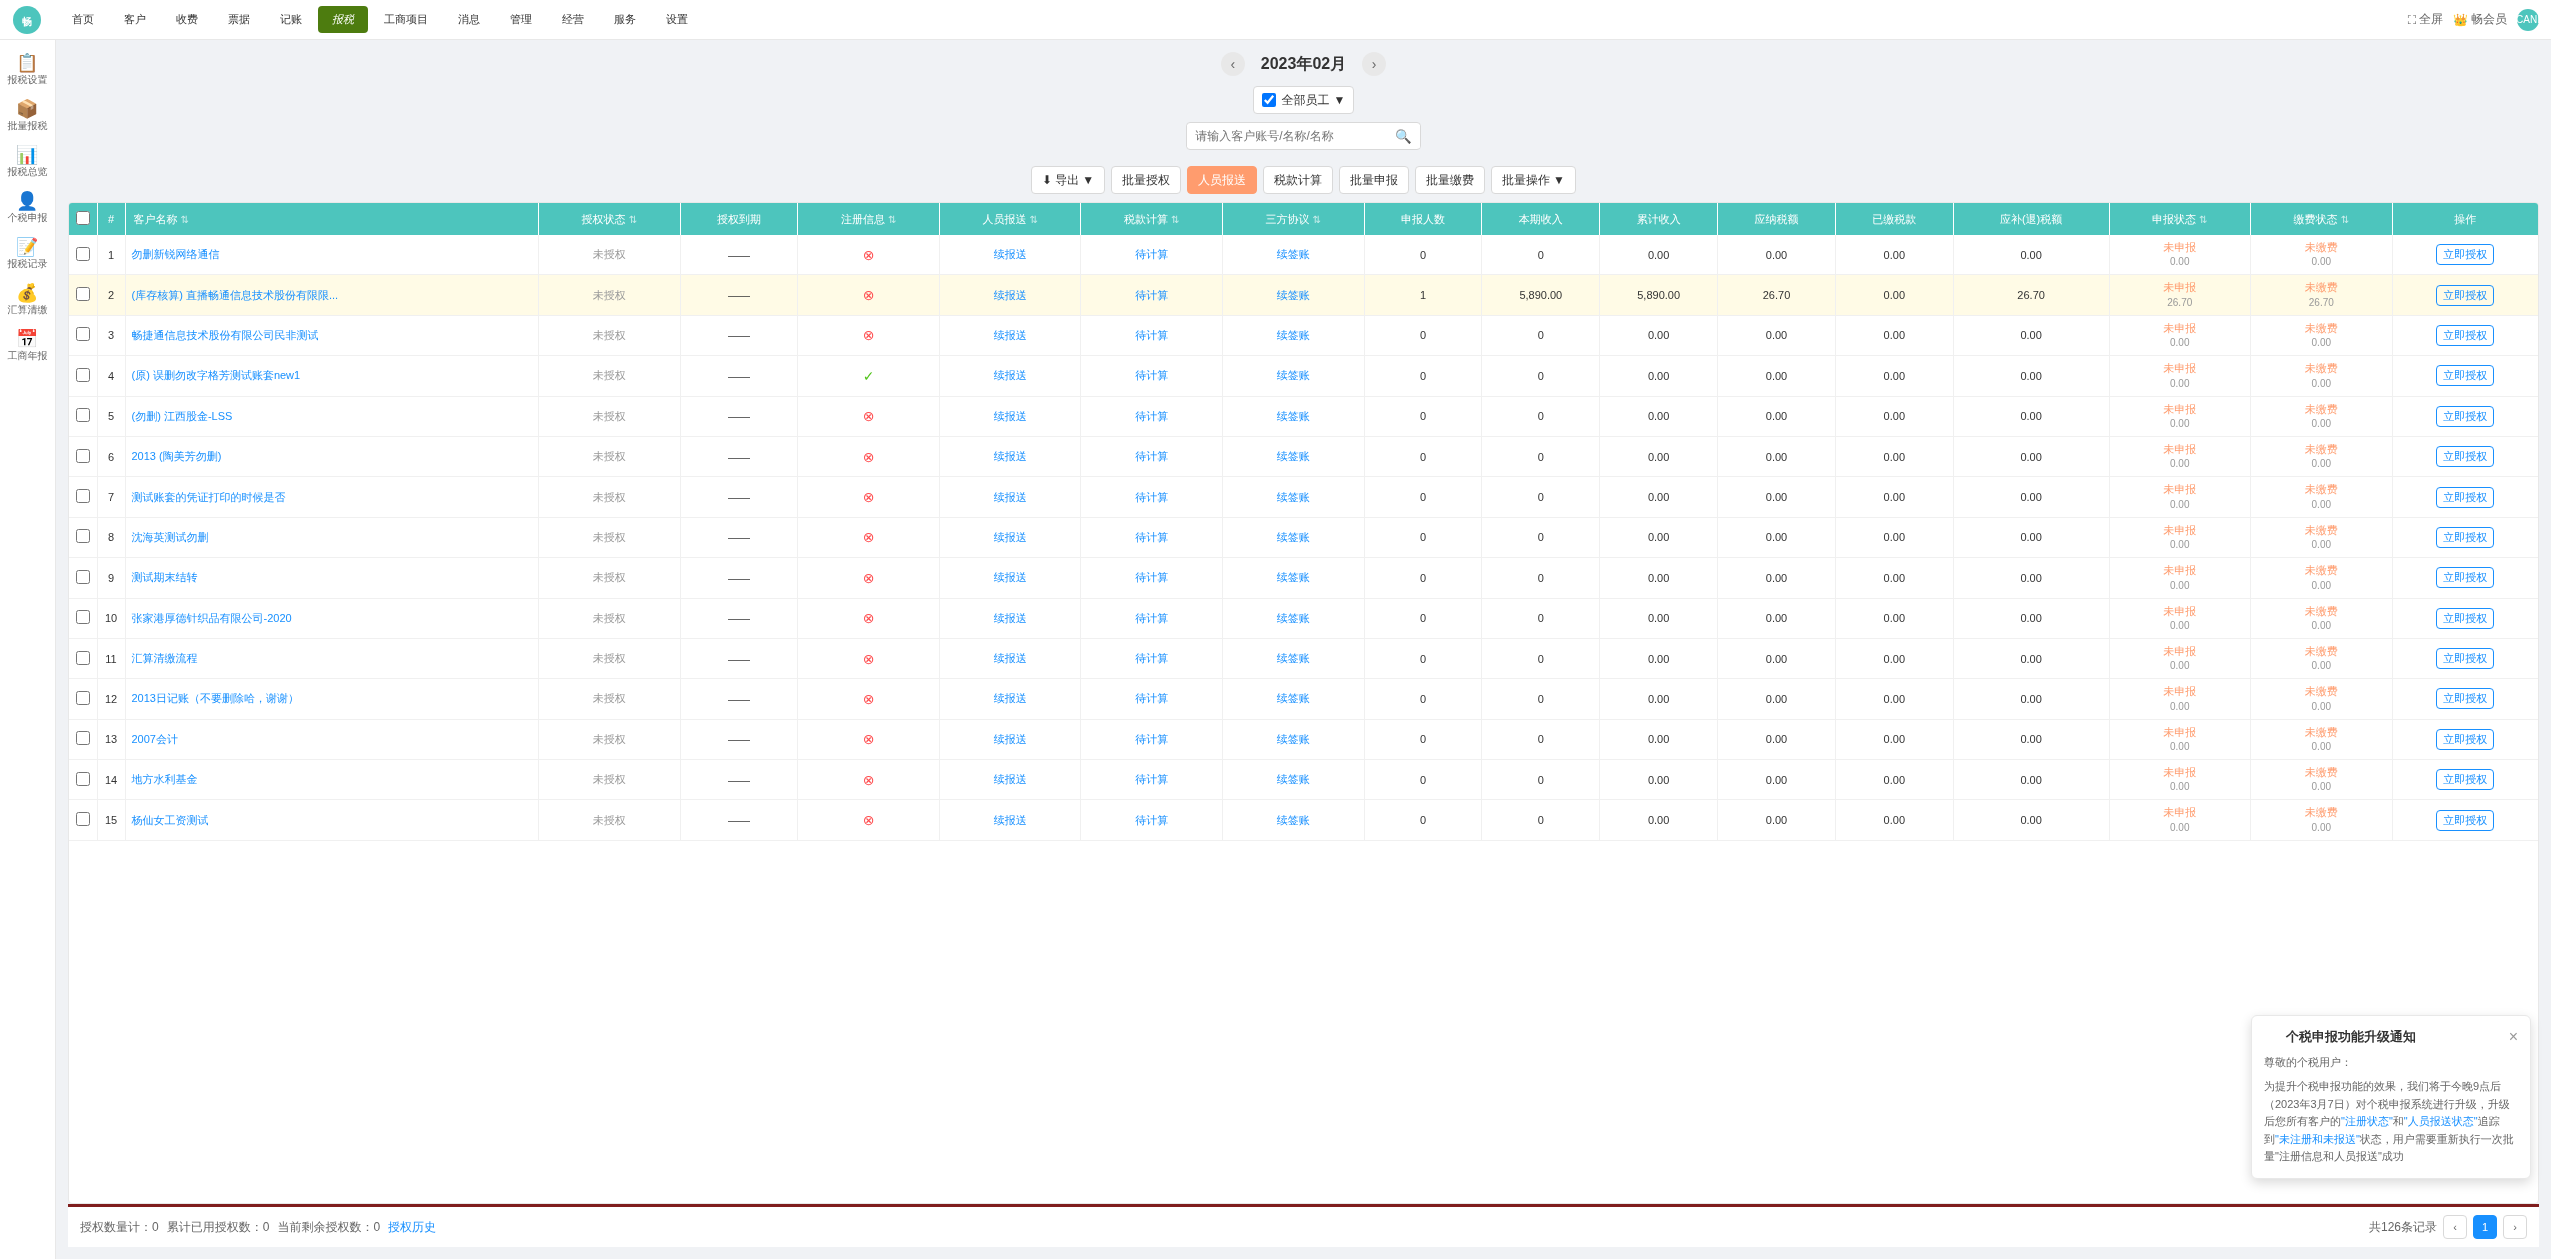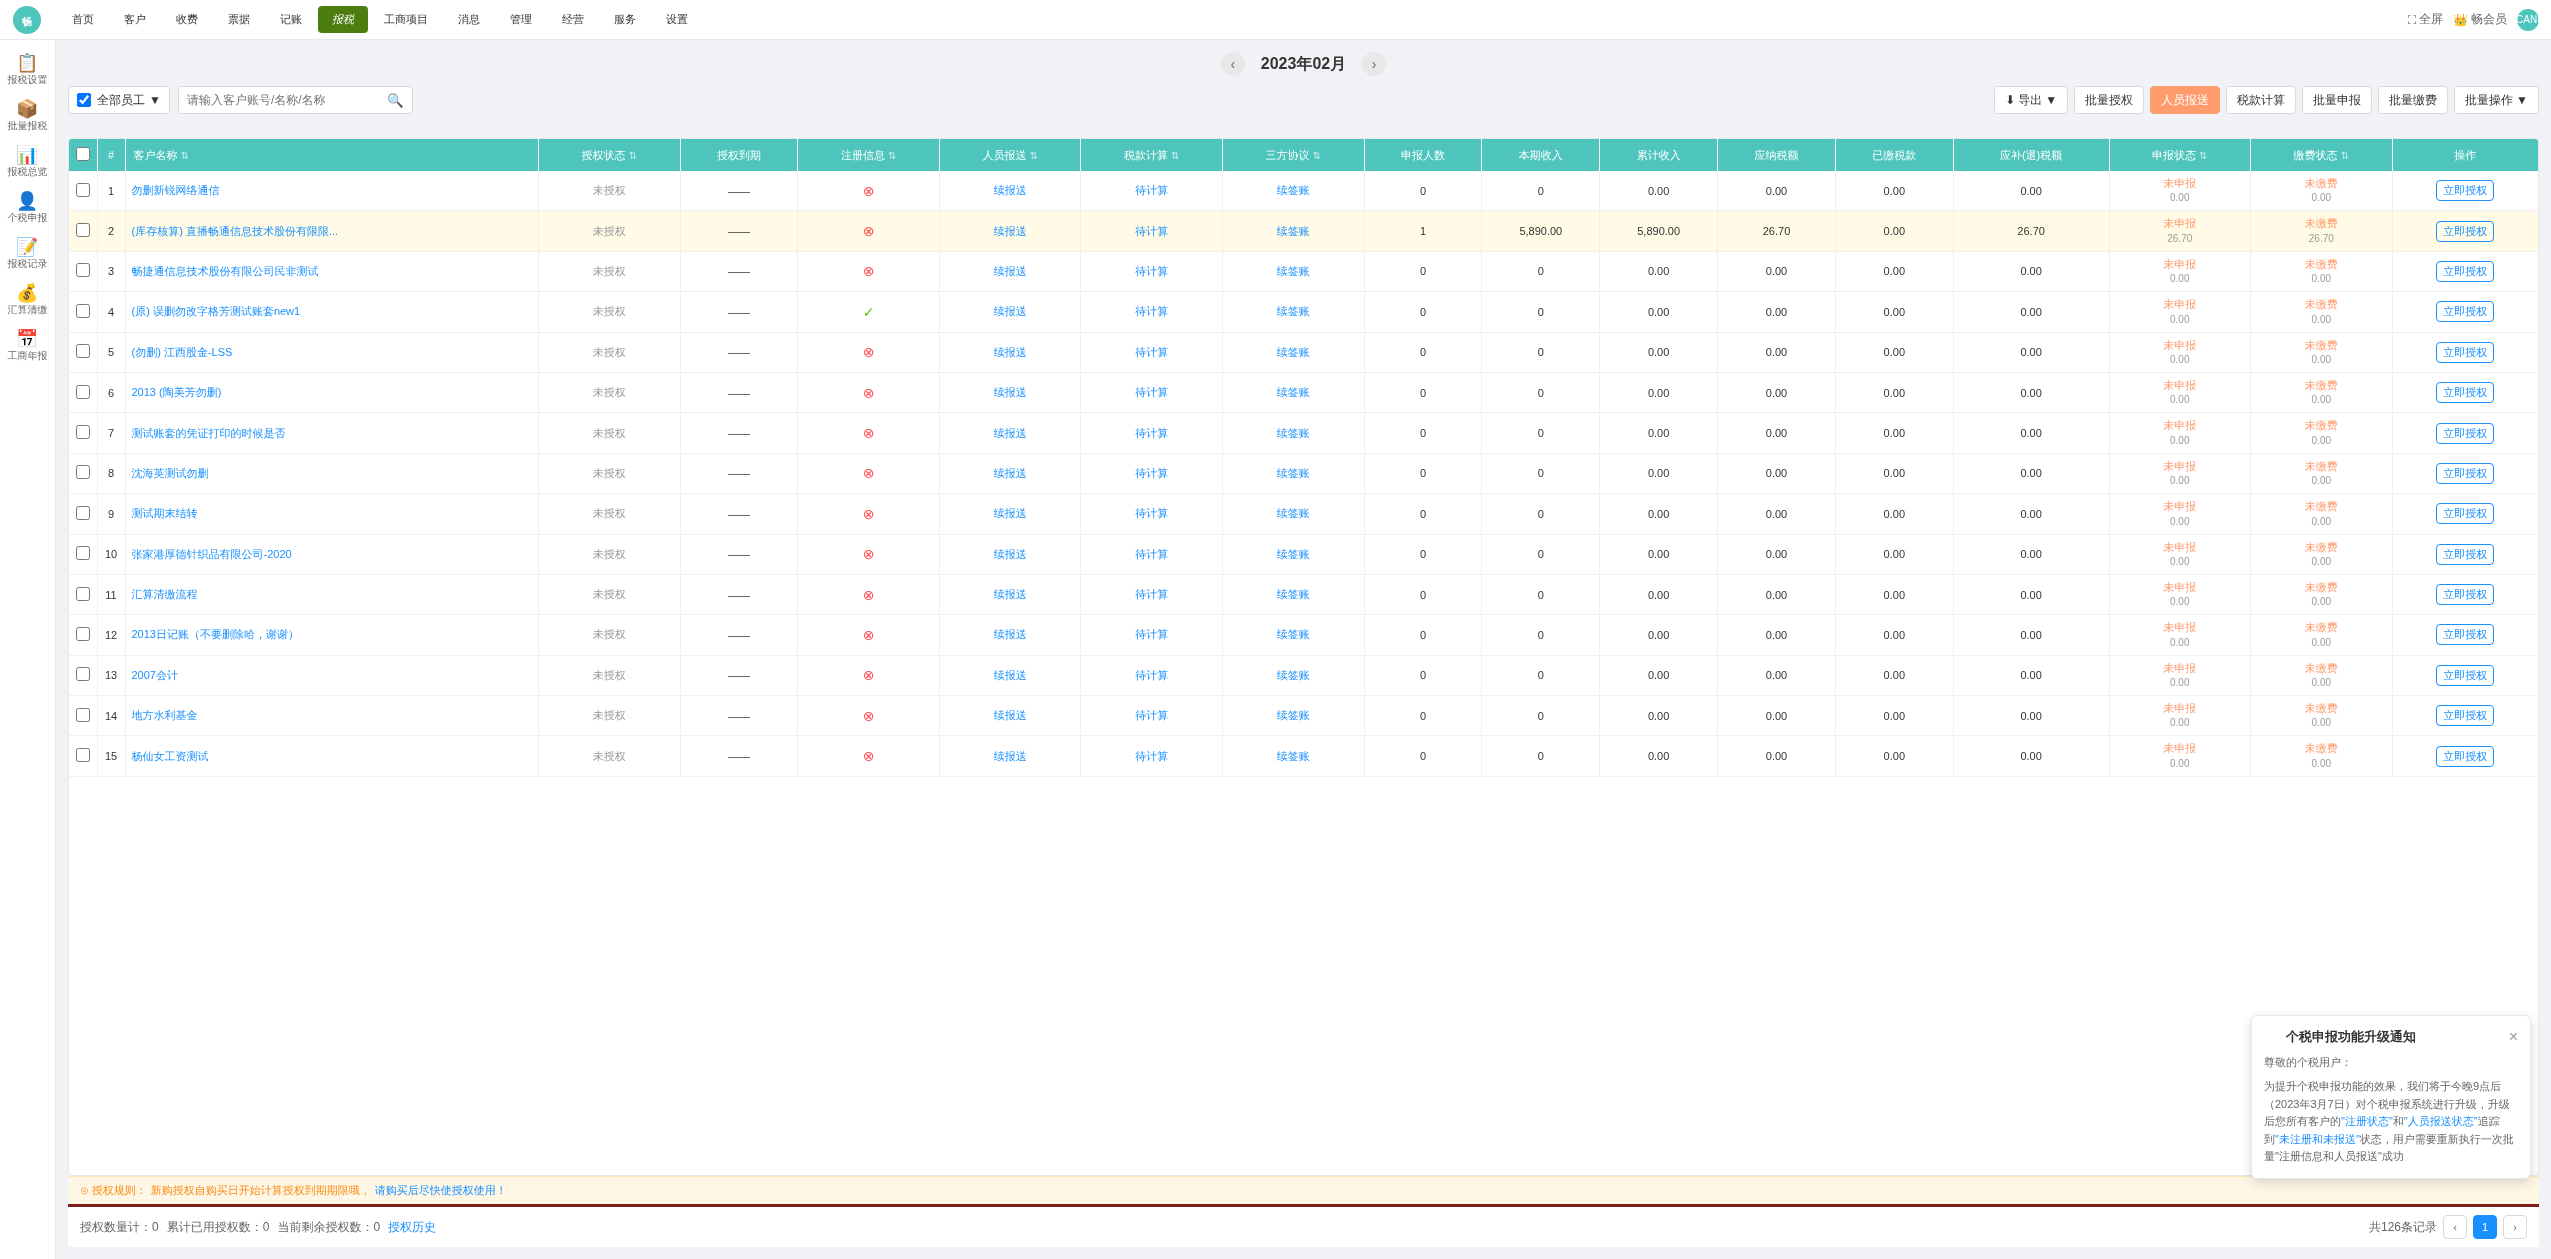--- a/index.html
+++ b/index.html
@@ -24,21 +24,21 @@
     
     
     .content { flex: 1; display: flex; flex-direction: column; overflow: hidden; padding: 12px; }
     
     
     .month-nav { display: flex; align-items: center; justify-content: center; gap: 16px; margin-bottom: 10px; }
     .month-nav .arrow { width: 24px; height: 24px; border-radius: 50%; background: #e8e8e8; display: flex; align-items: center; justify-content: center; cursor: pointer; color: #666; font-size: 14px; }
     .month-text { font-size: 16px; font-weight: bold; color: #333; }
     
     
-    .filter-bar { display: flex; align-items: center; gap: 8px; margin-bottom: 24px; }
+    .filter-bar { display: flex; align-items: center; gap: 8px; margin-bottom: 8px; flex-direction: column; }
     .filter-select { display: flex; align-items: center; gap: 4px; border: 1px solid #d9d9d9; border-radius: 4px; padding: 4px 8px; background: #fff; cursor: pointer; font-size: 12px; height: 28px; }
     .filter-input { display: flex; align-items: center; border: 1px solid #d9d9d9; border-radius: 4px; background: #fff; overflow: hidden; height: 28px; }
     .filter-input input { border: none; outline: none; padding: 4px 8px; font-size: 12px; width: 200px; }
     .filter-input .search-btn { padding: 4px 8px; background: #fff; border: none; cursor: pointer; color: #999; }
     .filter-spacer { flex: 1; }
     .btn { padding: 4px 10px; border-radius: 4px; font-size: 12px; cursor: pointer; border: 1px solid #d9d9d9; background: #fff; color: #333; display: flex; align-items: center; gap: 3px; height: 28px; white-space: nowrap; }
     .btn-primary { background: #ff9c6e; border-color: #ff9c6e; color: #fff; }
     
     
     .table-wrapper { flex: 1; overflow: auto; background: #fff; border-radius: 4px; border: 1px solid #e8e8e8; }
@@ -705,25 +705,20 @@
         </div>
       </td>
       <td>
         <span class="action-btn">立即授权</span>
       </td>
     </tr>
           </tbody>
       </table>
     </div>
 
-    <div class="warning-bar">
-      <span>⊙ 授权规则：</span>
-      <span>新购授权自购买日开始计算授权到期期限哦，</span>
-      <span class="link">请购买后尽快使授权使用！</span>
-    </div>
 
     <div class="bottom-bar">
       <span>授权数量计：0</span>
       <span>累计已用授权数：0</span>
       <span>当前剩余授权数：0</span>
       <span class="bottom-link">授权历史</span>
       <div class="pagination">
         <span>共126条记录</span>
         <div class="page-btn">‹</div>
         <div class="page-btn active">1</div>

